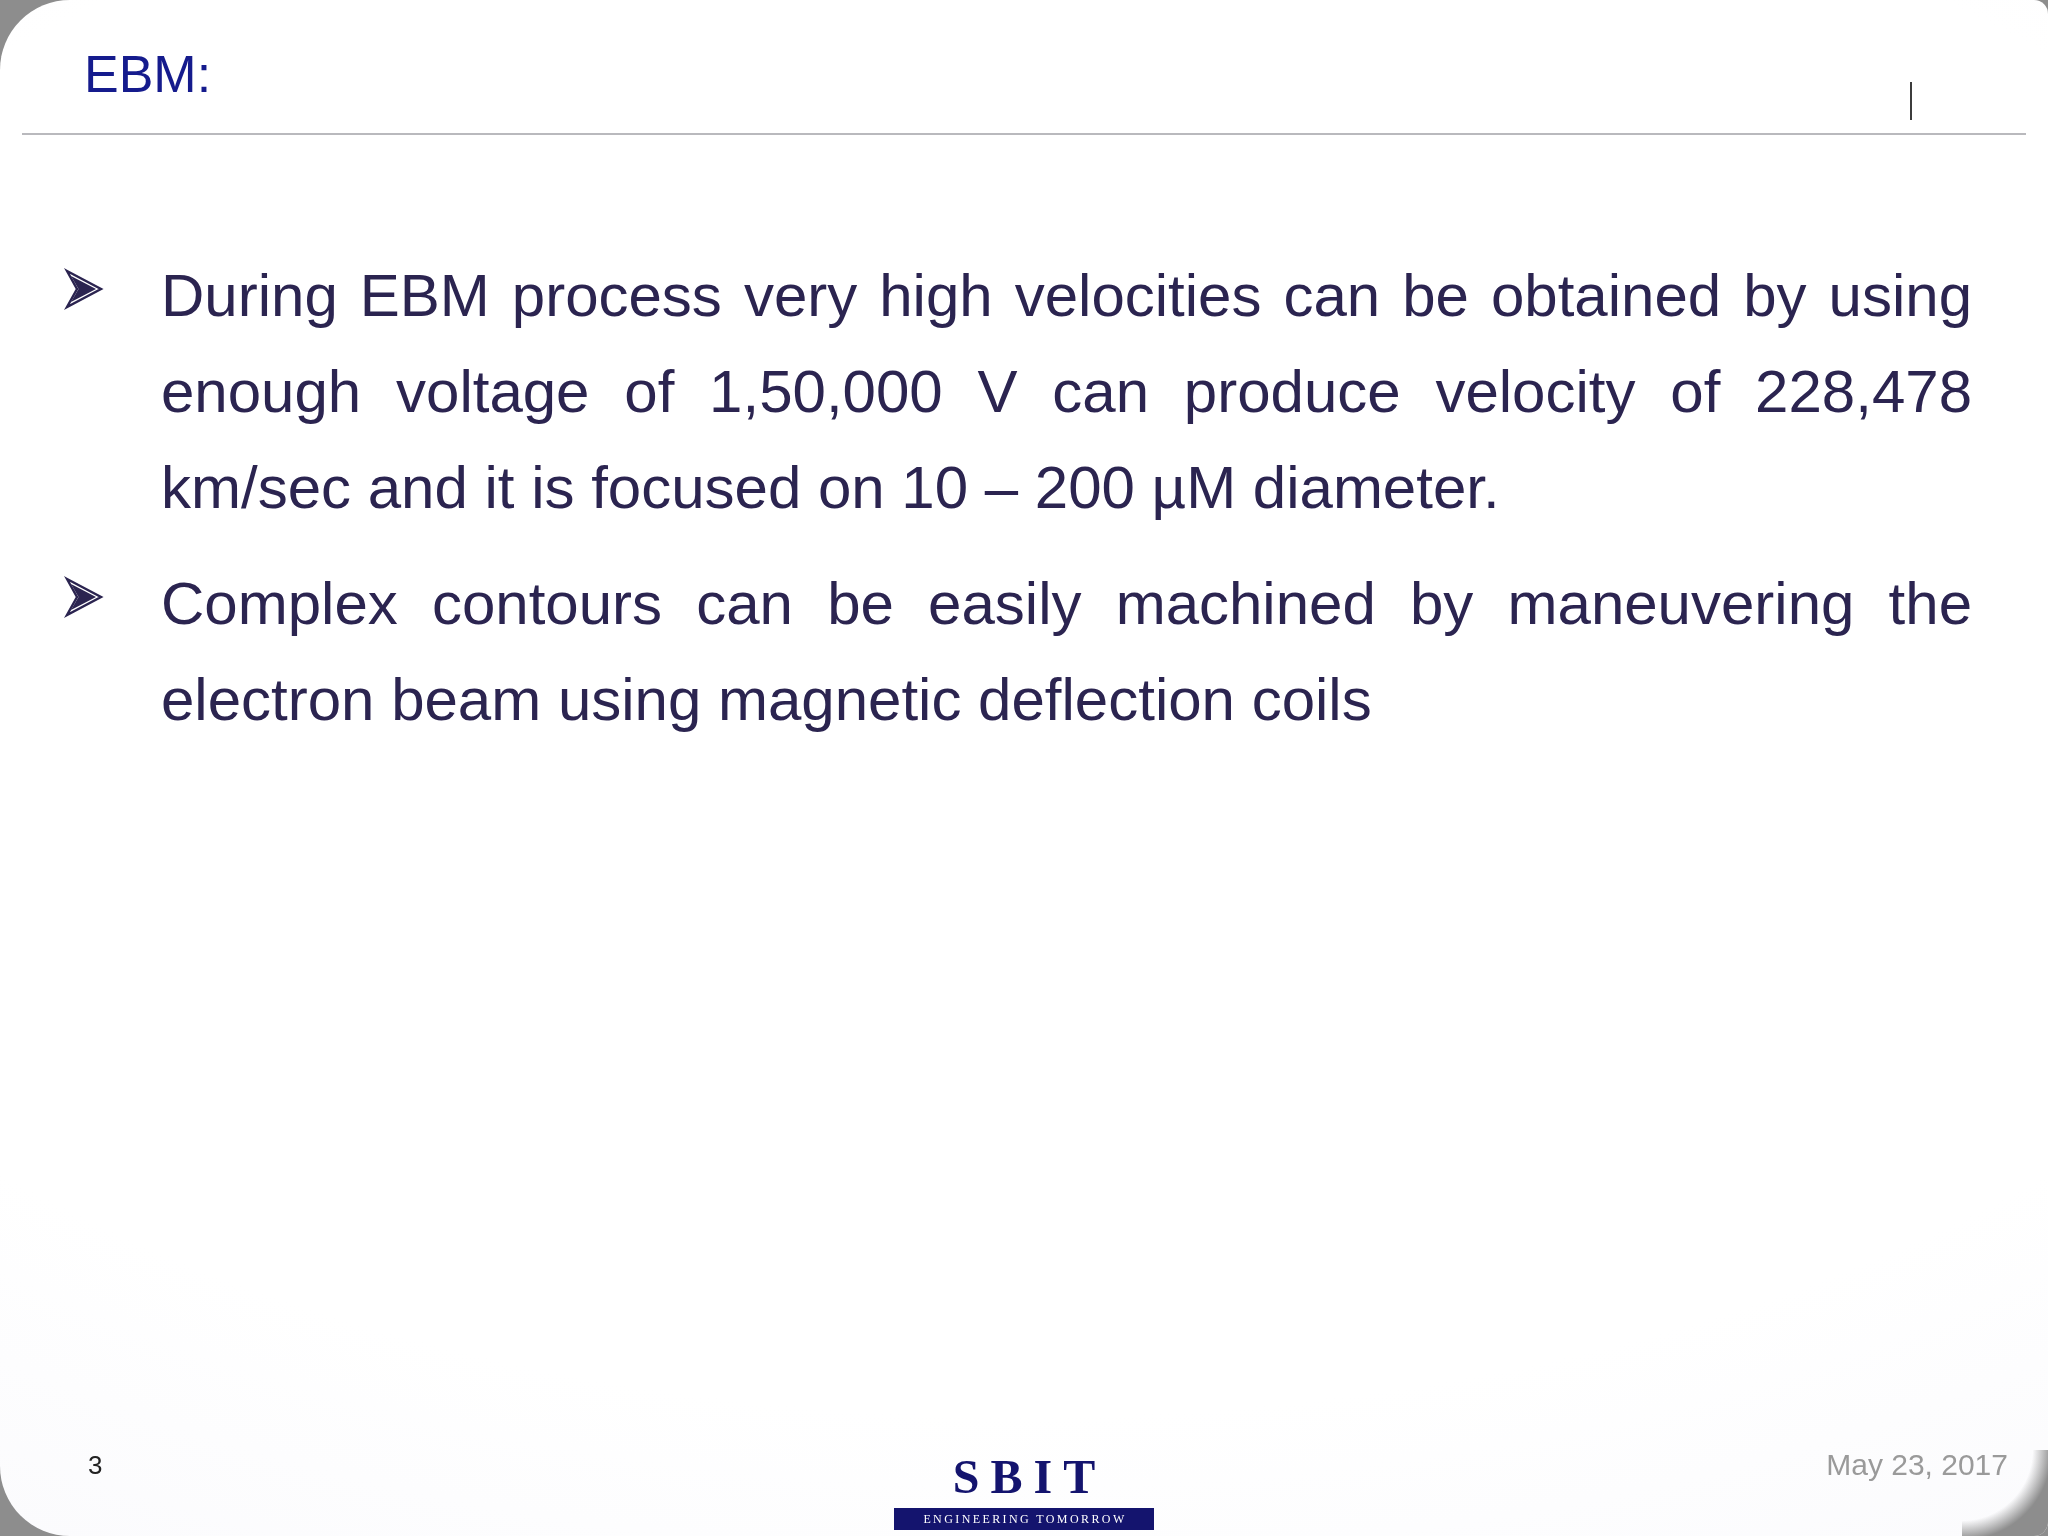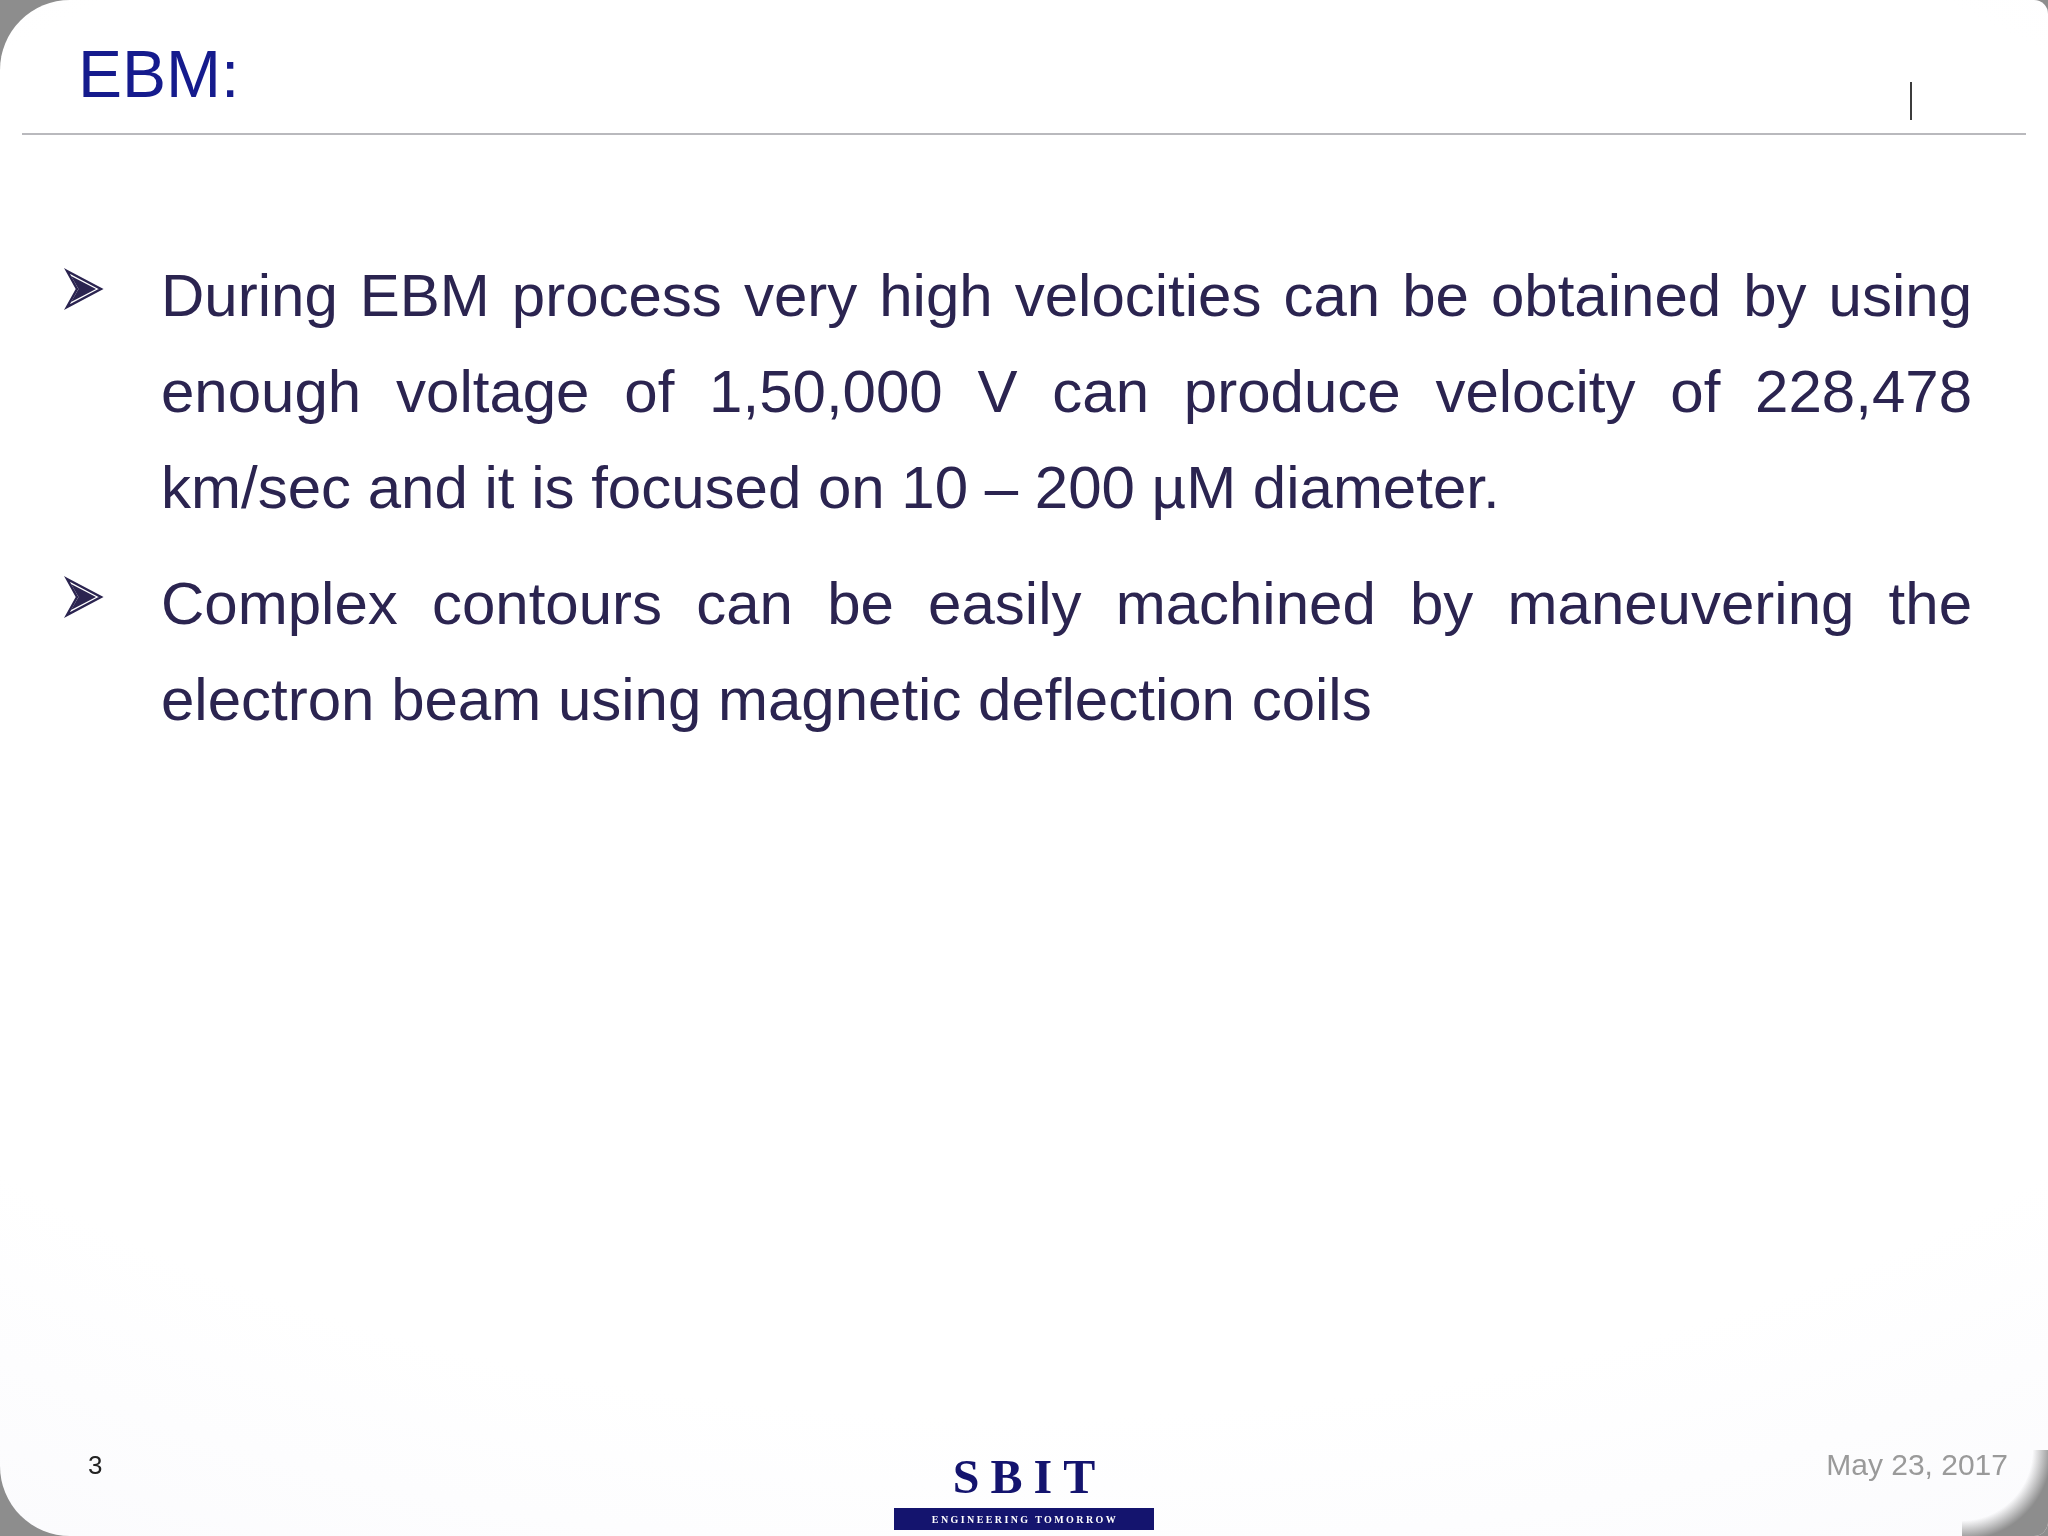--- a/index.html
+++ b/index.html
@@ -38,25 +38,26 @@
 
   
   #title-block {
     position: absolute;
     left: 78px;
     top: 26px;
     width: 1800px;
     height: 96px;
   }
   #slide-title {
-    font-size: 66px;
+    font-size: 52px;
     line-height: 96px;
     color: #151b8d;
     letter-spacing: 0px;
     white-space: nowrap;
+    margin-left: 6px;
   }
   #title-rule {
     position: absolute;
     left: 22px;
     top: 133px;
     width: 2004px;
     height: 0;
     border-top: 2px solid #b9b9bd;
   }
   #title-caret {
@@ -139,22 +140,22 @@
   #logo-tagline-bar {
     margin-top: 2px;
     background: #14146e;
     height: 22px;
     display: flex;
     align-items: center;
     justify-content: center;
   }
   #logo-tagline {
     font-family: "Liberation Serif", serif;
-    font-weight: bold;
-    font-size: 10px;
+    font-weight: normal;
+    font-size: 12px;
     color: #ffffff;
     letter-spacing: 2.4px;
     padding-left: 2px;
     white-space: nowrap;
   }
 </style>
 </head>
 <body>
 
 <div id="slide-root">

